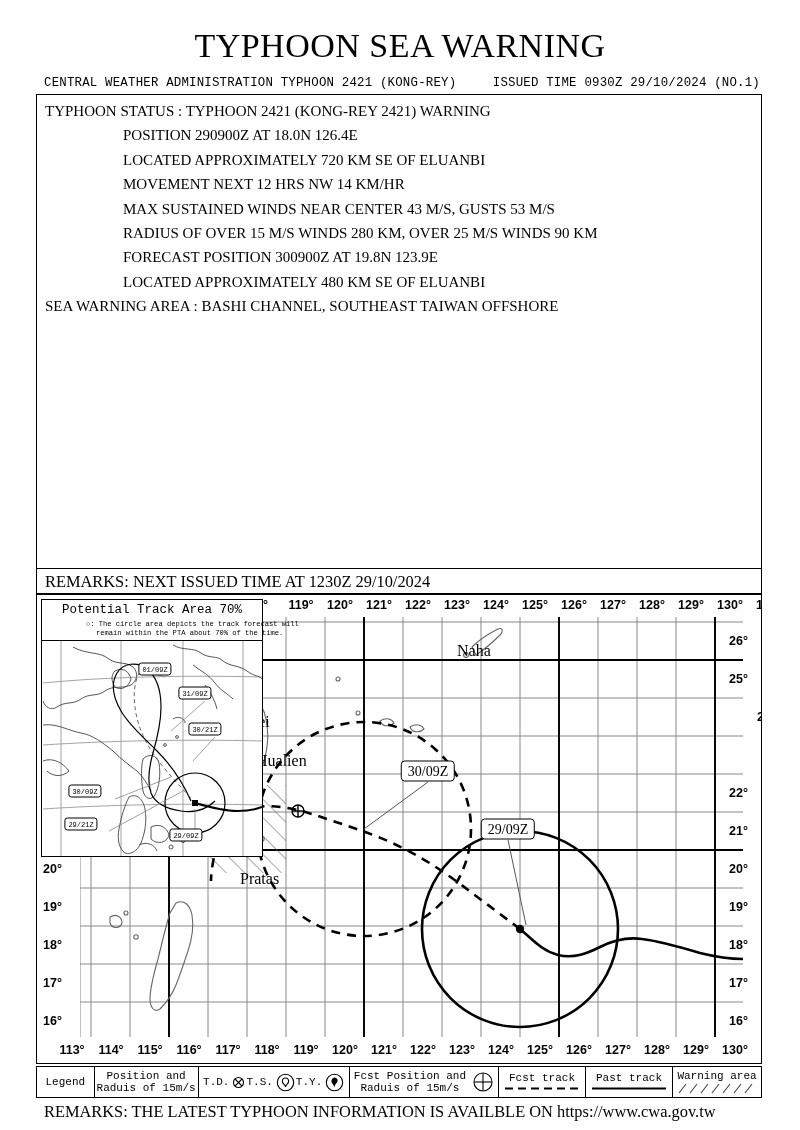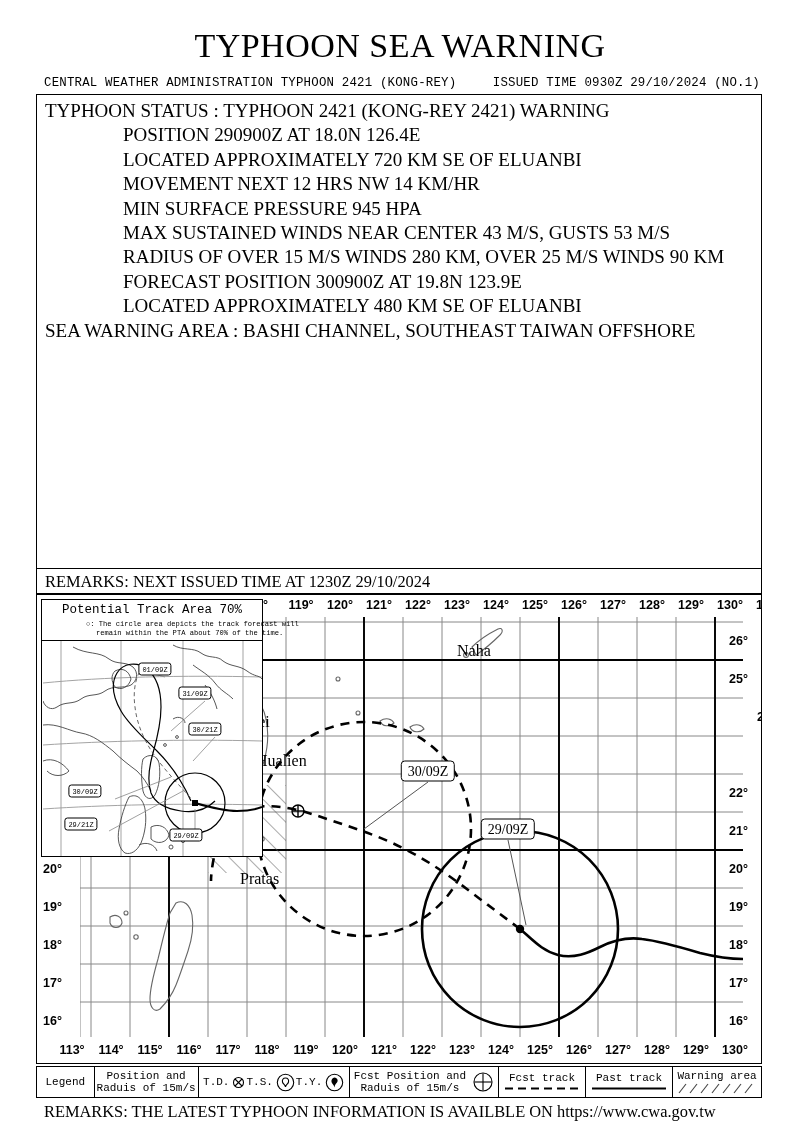--- a/index.html
+++ b/index.html
@@ -59,21 +59,21 @@
     box-sizing: border-box;
     background: #fff;
   }
   #status-inner {
     position: absolute;
     left: 8px; top: 4px;
     right: 6px;
   }
   .status-line {
     font-family: "Liberation Serif", serif;
-    font-size: 19px;
+    font-size: 15px;
     line-height: 24.4px;
     white-space: nowrap;
   }
   .status-line.indent { padding-left: 78px; }
 
   
   #remarks-row {
     position: absolute;
     left: 0; bottom: 0;
     width: 100%;
@@ -235,21 +235,20 @@
     <span id="header-left">CENTRAL WEATHER ADMINISTRATION TYPHOON 2421 (KONG-REY)</span>
     <span id="header-right">ISSUED TIME 0930Z 29/10/2024 (NO.1)</span>
   </div>
 
   <div id="status-box">
     <div id="status-inner">
         <div class="status-line">TYPHOON STATUS : TYPHOON 2421 (KONG-REY 2421) WARNING</div>
         <div class="status-line indent">POSITION 290900Z AT 18.0N 126.4E</div>
         <div class="status-line indent">LOCATED APPROXIMATELY 720 KM SE OF ELUANBI</div>
         <div class="status-line indent">MOVEMENT NEXT 12 HRS NW 14 KM/HR</div>
-        <div class="status-line indent">MIN SURFACE PRESSURE 945 HPA</div>
         <div class="status-line indent">MAX SUSTAINED WINDS NEAR CENTER 43 M/S, GUSTS 53 M/S</div>
         <div class="status-line indent">RADIUS OF OVER 15 M/S WINDS 280 KM, OVER 25 M/S WINDS 90 KM</div>
         <div class="status-line indent">FORECAST POSITION 300900Z AT 19.8N 123.9E</div>
         <div class="status-line indent">LOCATED APPROXIMATELY 480 KM SE OF ELUANBI</div>
         <div class="status-line">SEA WARNING AREA : BASHI CHANNEL, SOUTHEAST TAIWAN OFFSHORE</div>
       </div>
     <div id="remarks-row">
       <span id="remarks-next">REMARKS: NEXT ISSUED TIME AT 1230Z 29/10/2024</span>
     </div>
   </div>

